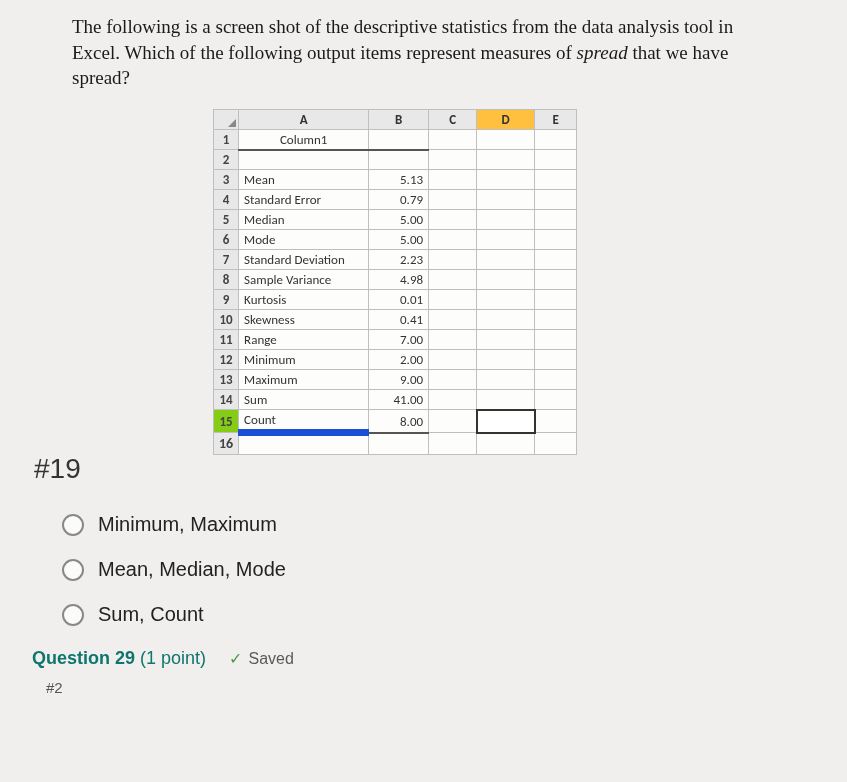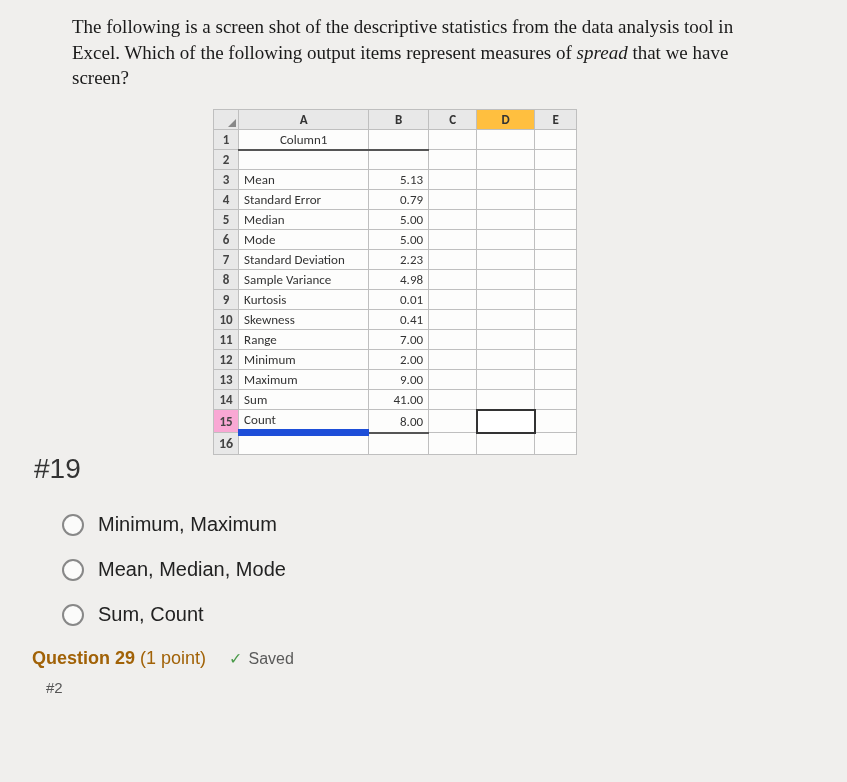--- a/index.html
+++ b/index.html
@@ -67,21 +67,21 @@
       background: #ffbf3f;
     }
     table.excel .rowhead {
       background: #e8e8e8;
       text-align: center;
       font-weight: bold;
       color: #444;
       width: 22px;
     }
     table.excel .rowhead.sel {
-      background: #f9a8d4;
+      background: #84cc16;
     }
     table.excel td.colA { width: 130px; text-align: left; }
     table.excel td.colB { width: 60px; text-align: right; }
     table.excel td.colC { width: 48px; }
     table.excel td.colD { width: 58px; }
     table.excel td.colE { width: 42px; }
     table.excel td.header-cell {
       text-align: center;
       border-bottom: 2px solid #555;
     }
@@ -115,21 +115,21 @@
     .option-label {
       font-size: 20px;
       color: #222;
     }
     .footer {
       margin-top: 22px;
       padding: 0 0 0 2px;
     }
     .qfooter {
       font-size: 18px;
-      color: #a16207;
+      color: #0f766e;
     }
     .qfooter b { font-weight: bold; }
     .saved-wrap {
       display: inline-flex;
       align-items: center;
       margin-left: 18px;
       color: #5a5a5a;
       font-size: 16px;
     }
     .check {
@@ -145,21 +145,21 @@
     }
   </style>
 </head>
 <body>
 
 <div class="page">
 
   <div class="question-text">
     <span>The following is a screen shot of the descriptive statistics from the data analysis tool in</span><br>
     <span>Excel. Which of the following output items represent measures of </span><span class="italic">spread</span><span> that we have</span><br>
-    <span>screen?</span>
+    <span>spread?</span>
   </div>
 
   <div class="excel-wrap">
     <table class="excel">
       <tbody>
           <tr>
         <th class="corner corner-tri"></th>
         <th class="colhead" style="width:130px">A</th>
         <th class="colhead" style="width:60px">B</th>
         <th class="colhead" style="width:48px">C</th>

